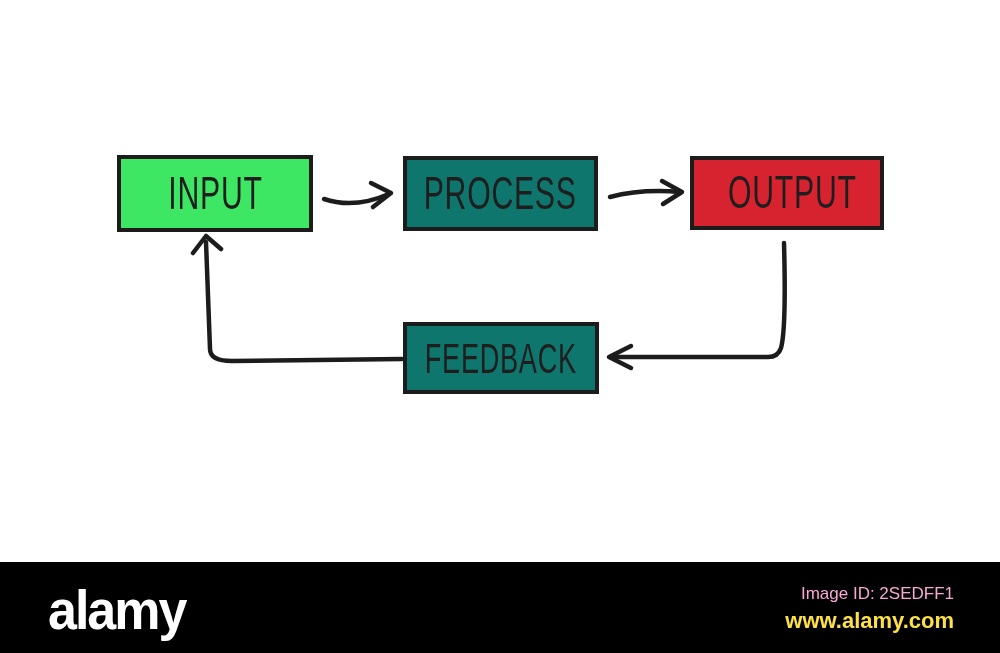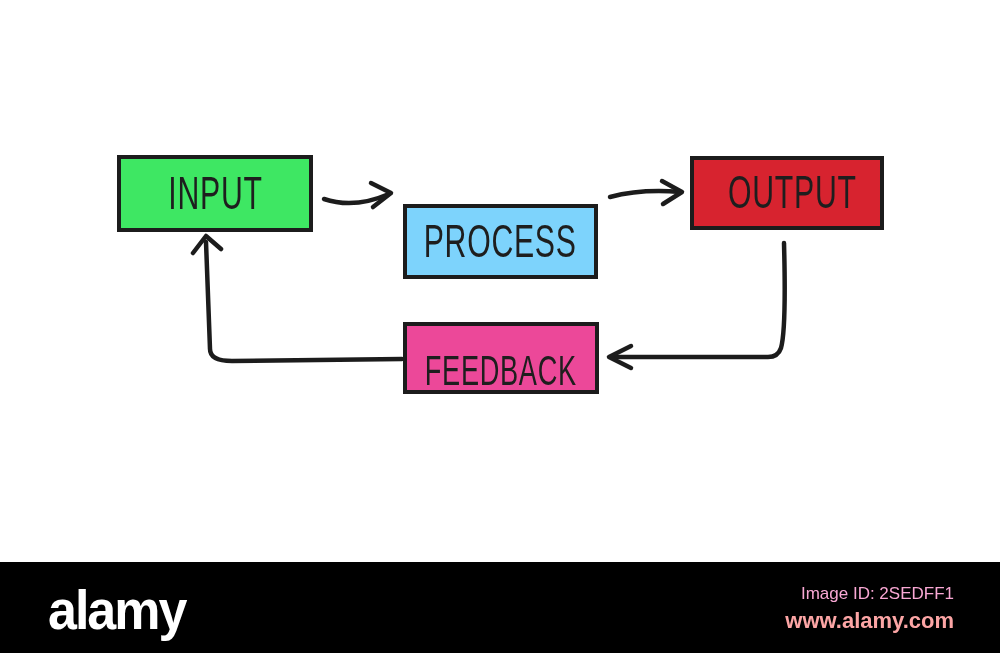--- a/index.html
+++ b/index.html
@@ -76,21 +76,21 @@
     line-height: 1.35;
   }
   .image-id {
     font-size: 17px;
     font-weight: 400;
     color: #f9a8d4;
   }
   .alamy-url {
     font-size: 22px;
     font-weight: 700;
-    color: #fca5a5;
+    color: #fde047;
   }
 </style>
 </head>
 <body>
 
 <div class="stage">
 
   <svg class="arrows" viewBox="0 0 1000 653" xmlns="http://www.w3.org/2000/svg" fill="none" stroke-linecap="round" stroke-linejoin="round">
 
     <g stroke="#1c1c1c" stroke-width="4.5">
@@ -111,29 +111,29 @@
     <g stroke="#1c1c1c" stroke-width="4.5">
       <path d="M 402 359 L 232 361 Q 210 361 210 349 L 206 242"></path>
       <path d="M 193 253 L 206 236 L 221 249"></path>
     </g>
   </svg>
 
   <div class="node node-input" style="background-color: rgb(62, 231, 99);">
     <span class="label">INPUT</span>
   </div>
 
-  <div class="node node-process" style="background-color: #7dd3fc; margin-top: 48px;">
+  <div class="node node-process" style="background-color: #0f766e;">
     <span class="label">PROCESS</span>
   </div>
 
   <div class="node node-output" style="background-color: rgb(215, 35, 47); padding-left: 11px;">
     <span class="label">OUTPUT</span>
   </div>
 
-  <div class="node node-feedback" style="background-color: #ec4899; align-items: flex-end;">
+  <div class="node node-feedback" style="background-color: #0f766e;">
     <span class="label">FEEDBACK</span>
   </div>
 
   <div class="watermark-bar" style="background-color: rgb(0, 0, 0);">
     <div class="alamy-logo">alamy</div>
     <div class="watermark-meta">
       <div class="image-id">Image ID: 2SEDFF1</div>
       <div class="alamy-url">www.alamy.com</div>
     </div>
   </div>

